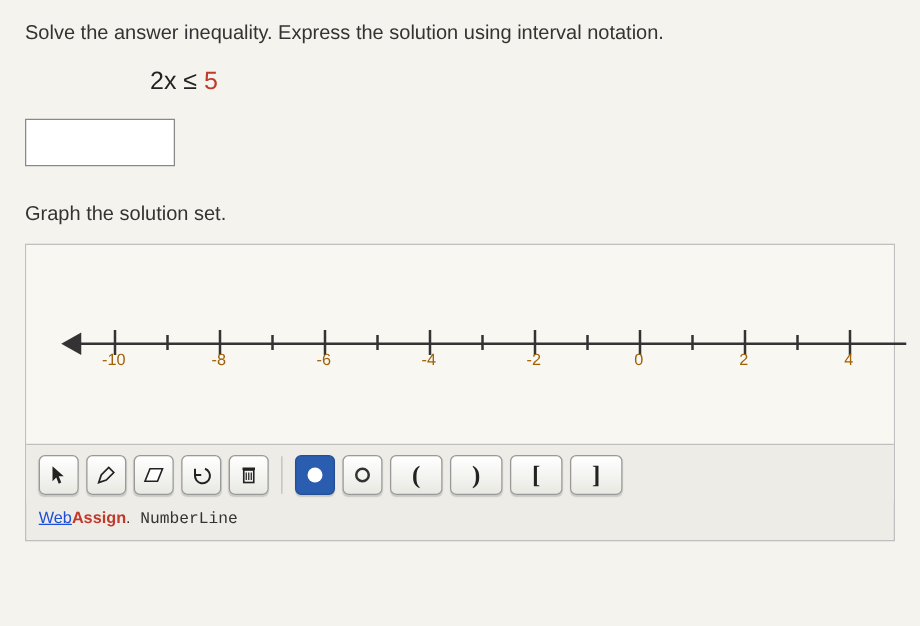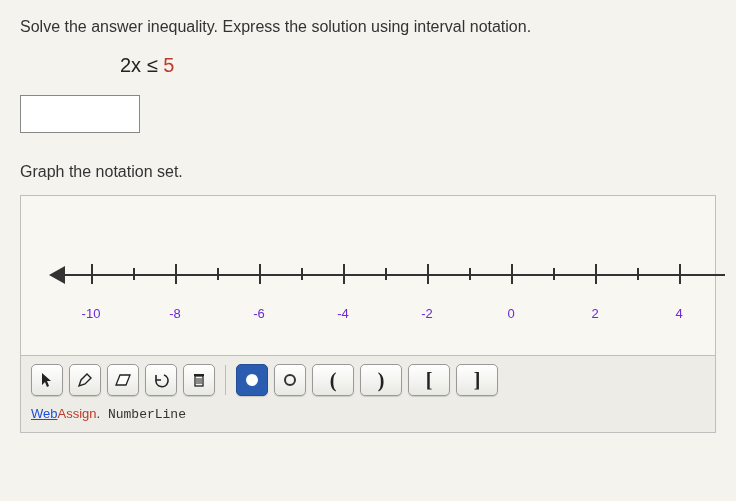--- a/index.html
+++ b/index.html
@@ -63,23 +63,23 @@
   .tick {
     position: absolute;
     top: 68px;
     width: 2px;
     height: 20px;
     background: #333;
   }
   .tick.minor { top: 72px; height: 12px; }
   .tlabel {
     position: absolute;
-    top: 110px;
+    top: 84px;
     font-size: 13px;
-    color: #6d28d9;
+    color: #a16207;
     transform: translateX(-50%);
   }
   .toolbar {
     padding: 8px 10px 6px 10px;
     display: flex;
     align-items: center;
     gap: 6px;
     background: #eeece6;
   }
   .tbtn {
@@ -103,37 +103,37 @@
   .tbtn.closed-dot .dot { width: 12px; height:12px; border-radius:50%; background:#fff; }
   .tbtn.open-dot .dot { width: 12px; height:12px; border-radius:50%; border:2px solid #333; }
   .tbtn.wide { width: 42px; }
   .bracket-glyph { font-size: 20px; font-weight: bold; color:#222; font-family: Georgia, serif; line-height:1; }
   .brand {
     padding: 4px 10px 10px 10px;
     font-size: 13px;
     color: #333;
   }
   .brand .web { color: #1d4ed8; text-decoration: underline; }
-  .brand .assign { color: #c0392b; font-weight: normal; }
+  .brand .assign { color: #c0392b; font-weight: bold; }
   .brand .nl { color: #333; font-family: Liberation Mono, monospace; }
 </style>
 </head>
 <body>
 
 
 
 <div class="prompt">Solve the answer inequality. Express the solution using interval notation.</div>
 
 <div class="inequality">
   <span>2x ≤ </span><span class="rhs">5</span>
 </div>
 
 <input type="text" class="answer-box" style="">
 
-<div class="prompt2">Graph the notation set.</div>
+<div class="prompt2">Graph the solution set.</div>
 
 <div class="panel">
 
   <div class="canvas" id="canvas">
     <div class="arrow-left"></div>
     <div class="nline"></div>
   <div class="tick" style="left: 70px;"></div>
       <div class="tlabel" style="left: 70px;">-10</div>
       <div class="tick minor" style="left: 112px;"></div>
       <div class="tick" style="left: 154px;"></div>

